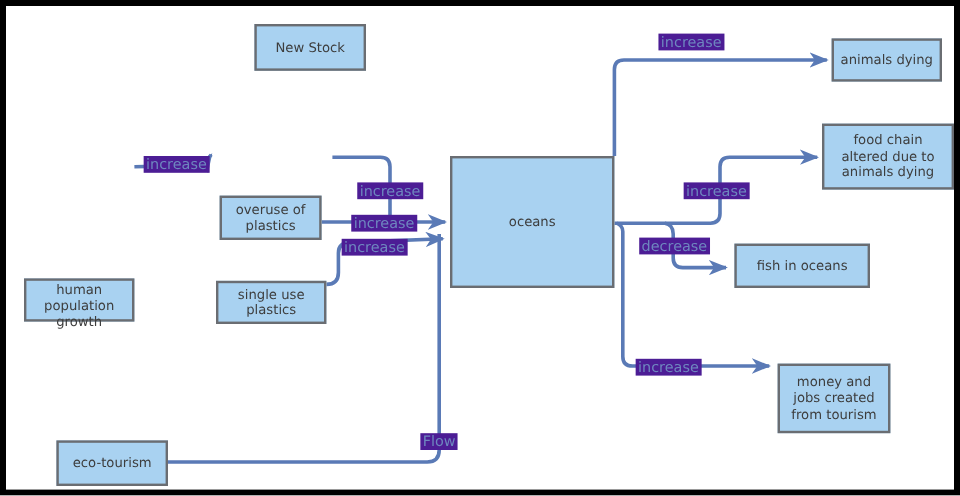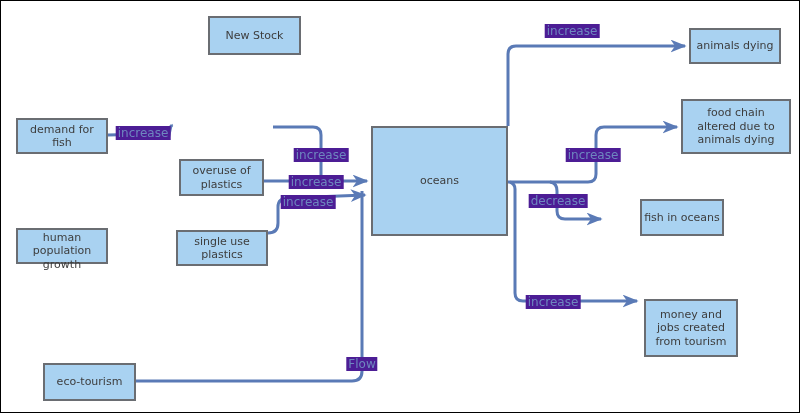--- a/index.html
+++ b/index.html
@@ -1,21 +1,21 @@
 <!DOCTYPE html>
 <html><head>
 <meta charset="utf-8">
 <style>
   html, body { margin: 0; padding: 0; background: #ffffff; }
   .stage {
     position: relative;
     width: 800px;
     height: 413px;
     box-sizing: border-box;
-    border: 1px solid #000000;
+    border: 5px solid #000000;
     background: #ffffff;
     font-family: "DejaVu Sans", "Liberation Sans", sans-serif;
     overflow: hidden;
   }
   .wires {
     position: absolute;
     left: 0; top: 0;
     width: 800px; height: 413px;
     z-index: 1;
   }
@@ -66,22 +66,20 @@
       <path d="M135,380 L351,380 Q361,380 361,370 L361,190"></path>
       <path d="M507,125 L507,53 Q507,45 515,45 L684,45" marker-end="url(#ah)"></path>
       <path d="M507,181 L587,181 Q595,181 595,173 L595,134 Q595,126 603,126 L676,126" marker-end="url(#ah)"></path>
       <path d="M509,181 Q514,183 514,188 L514,292 Q514,300 522,300 L636,300" marker-end="url(#ah)"></path>
       <path d="M549,181 Q556,182 556,190 L556,210 Q556,218 564,218 L600,218" marker-end="url(#ah)"></path>
     </g>
   </svg>
 
   <div class="node" style="left:207px; top:15px;  width:93px;  height:39px;">New Stock</div>
 
-  <div class="node" style="left:15px;  top:117px; width:92px;  height:36px;">demand for
-fish</div>
 
 
   <div class="node" style="left:178px; top:158px; width:85px;  height:37px;">overuse of
 plastics</div>
 
   <div class="node" style="left:175px; top:217px; width:92px;  height:36px;margin-top:12px;">single use
 plastics</div>
 
   <div class="node overflow-down" style="left:15px; top:227px; width:92px; height:36px;">human
 population
@@ -90,21 +88,21 @@
   <div class="node" style="left:370px; top:125px; width:137px; height:110px;">oceans</div>
 
   <div class="node" style="left:42px;  top:362px; width:93px;  height:38px;">eco-tourism</div>
 
   <div class="node" style="left:688px; top:27px;  width:92px;  height:36px;">animals dying</div>
 
   <div class="node" style="left:680px; top:98px;  width:110px; height:55px;">food chain
 altered due to
 animals dying</div>
 
-  <div class="node" style="left:607px; top:198px; width:84px;  height:37px;margin-left:32px;">fish in oceans</div>
+  <div class="node" style="left:607px; top:198px; width:113px;  height:37px;">fish in oceans</div>
 
   <div class="node" style="left:643px; top:298px; width:94px;  height:58px;">money and
 jobs created
 from tourism</div>
 
   <span class="edge-label" style="left:142px; top:132px;">increase</span>
 
   <span class="edge-label" style="left:320px; top:154px;">increase</span>
 
   <span class="edge-label" style="left:315px; top:181px;">increase</span>

